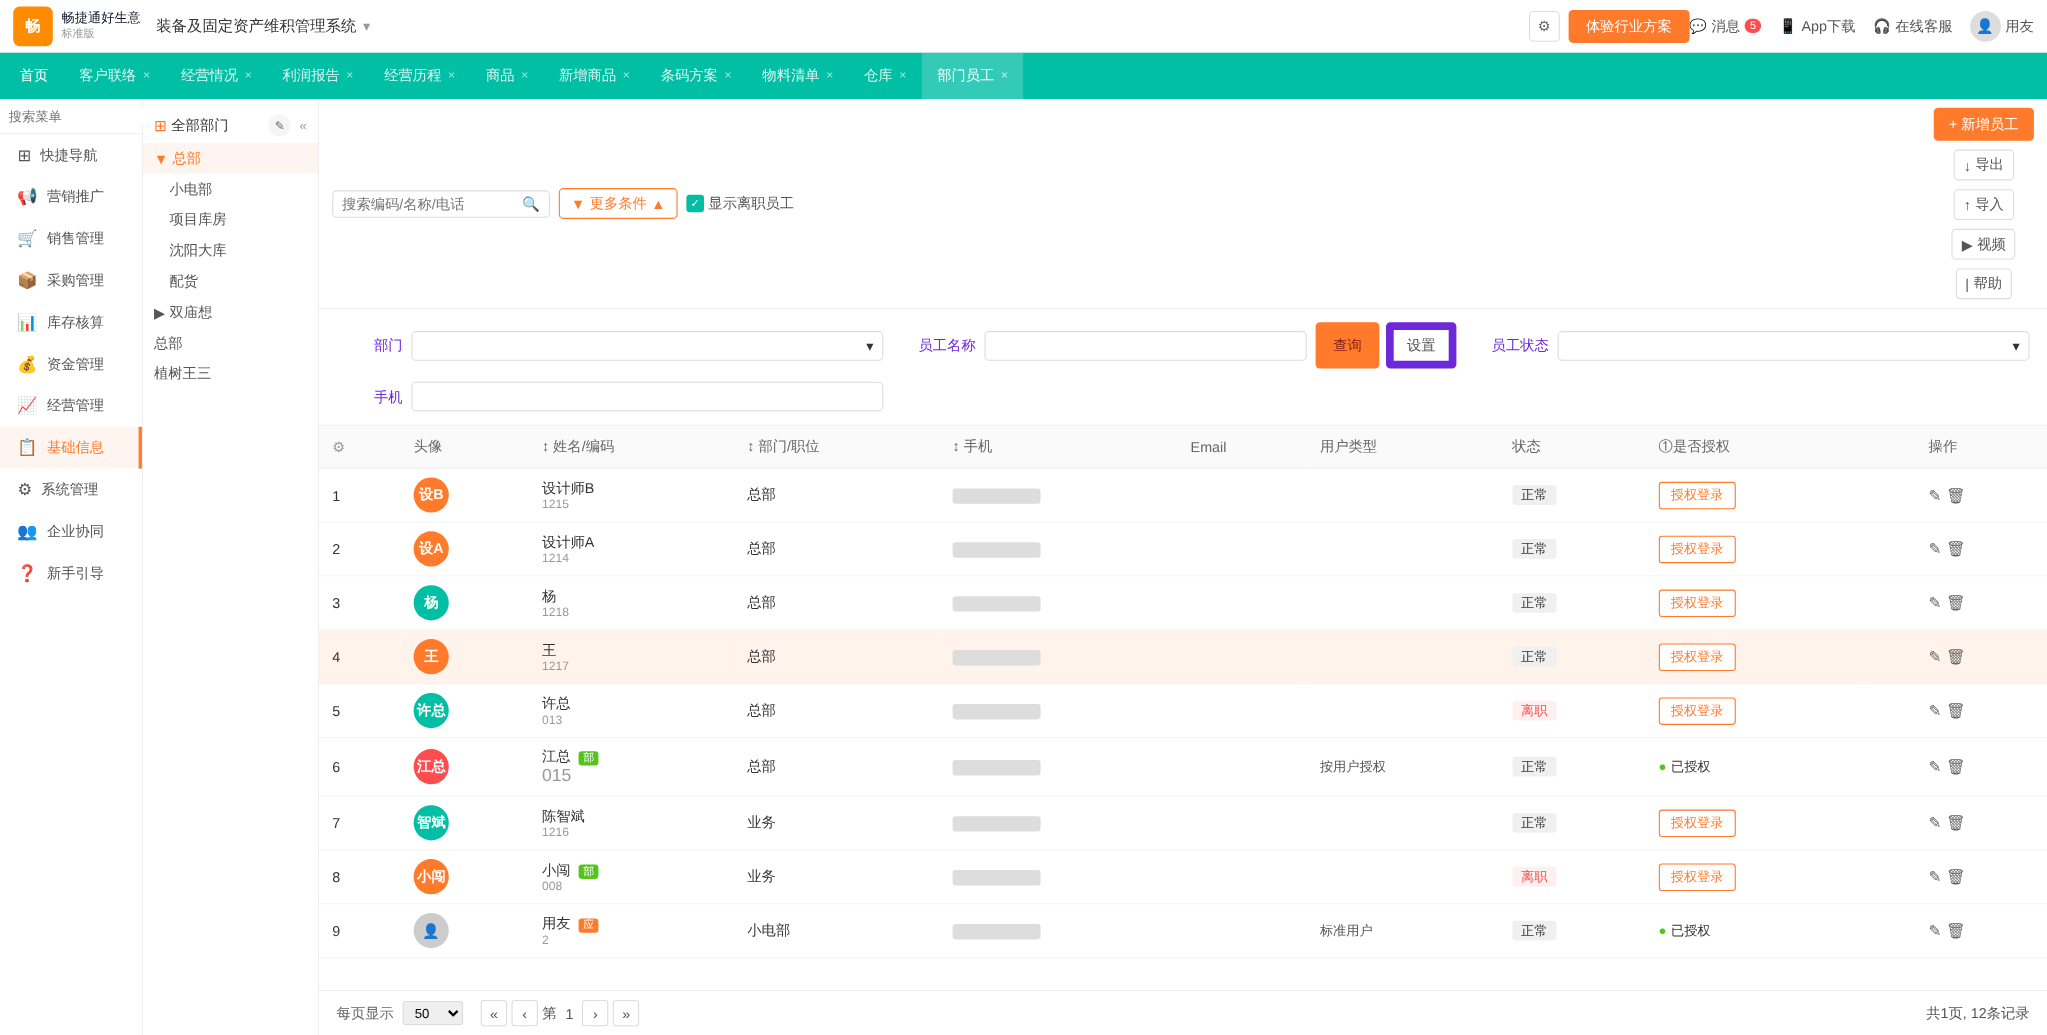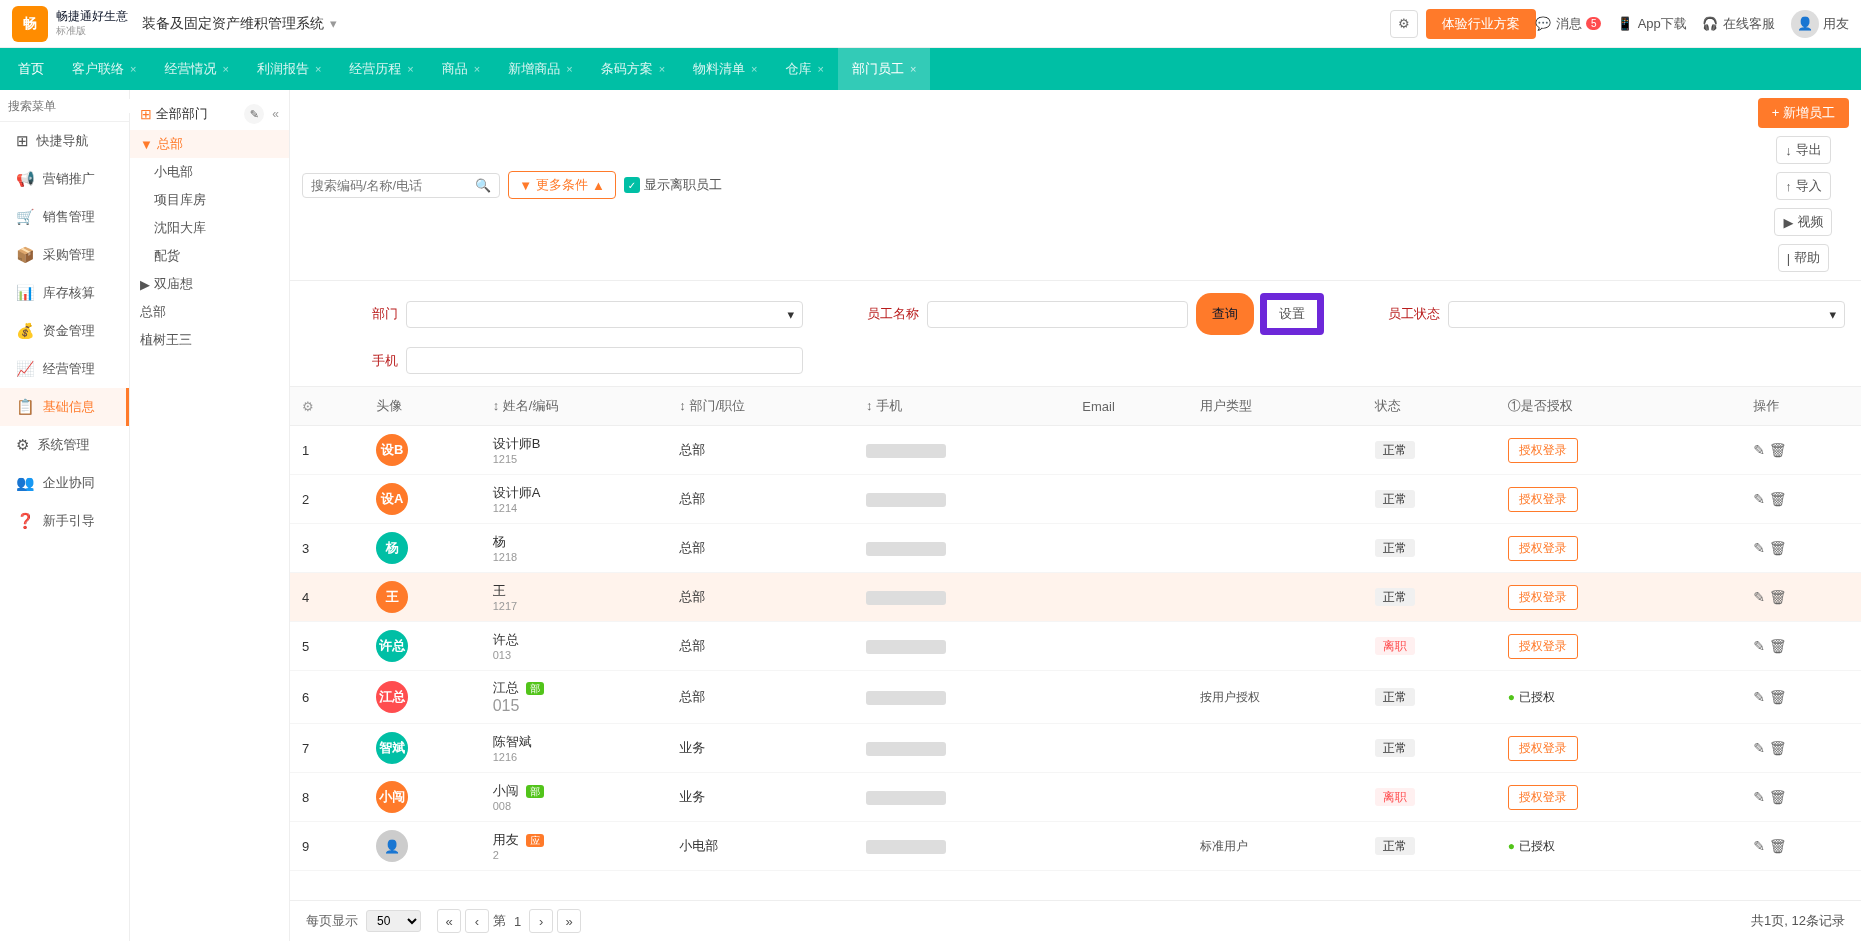--- a/index.html
+++ b/index.html
@@ -58,25 +58,25 @@
     .filter-btn { display: flex; align-items: center; gap: 4px; color: #ff7a2a; cursor: pointer; font-size: 13px; border: 1px solid #ff7a2a; border-radius: 4px; padding: 4px 10px; }
     .show-resigned { display: flex; align-items: center; gap: 4px; color: #555; font-size: 13px; cursor: pointer; }
     .checkbox-icon { width: 16px; height: 16px; border: 2px solid #00bfa5; border-radius: 3px; background: #00bfa5; display: flex; align-items: center; justify-content: center; color: #fff; font-size: 10px; }
     .right-toolbar { margin-left: auto; display: flex; align-items: center; gap: 8px; flex-direction: column; }
     .add-btn { background: #ff7a2a; color: #fff; border: none; padding: 6px 14px; border-radius: 4px; cursor: pointer; font-size: 13px; display: flex; align-items: center; gap: 4px; }
     .icon-btn { display: flex; align-items: center; gap: 4px; color: #555; cursor: pointer; font-size: 13px; padding: 4px 8px; border: 1px solid #ddd; border-radius: 4px; }
 
     
     .filter-area { background: #fff; padding: 12px 16px; border-bottom: 1px solid #eee; display: grid; grid-template-columns: 1fr 1fr 1fr; gap: 12px 24px; align-items: center; }
     .filter-row { display: flex; align-items: center; gap: 8px; }
-    .filter-label { color: #b91c1c; font-size: 13px; white-space: nowrap; min-width: 60px; text-align: right; margin-left: 32px; }
+    .filter-label { color: #6d28d9; font-size: 13px; white-space: nowrap; min-width: 60px; text-align: right; }
     .filter-select { flex: 1; border: 1px solid #ddd; border-radius: 4px; padding: 5px 8px; font-size: 13px; display: flex; align-items: center; justify-content: space-between; cursor: pointer; color: #333; background: #fff; }
     .filter-input { flex: 1; border: 1px solid #ddd; border-radius: 4px; padding: 5px 8px; font-size: 13px; outline: none; }
     .filter-actions { display: flex; gap: 6px; }
-    .query-btn { background: #ff7a2a; color: #0f172a; border: none; padding: 5px 16px; border-radius: 15px; cursor: pointer; font-size: 13px; }
+    .query-btn { background: #ff7a2a; color: #7f1d1d; border: none; padding: 5px 16px; border-radius: 4px; cursor: pointer; font-size: 13px; }
     .reset-btn { background: #fff; color: #555; border: 7px solid #6d28d9; padding: 5px 12px; border-radius: 4px; cursor: pointer; font-size: 13px; }
 
     
     .table-wrap { flex: 1; overflow-y: auto; background: #fff; }
     table { width: 100%; border-collapse: collapse; }
     thead tr { background: #fafafa; border-bottom: 1px solid #eee; }
     th { padding: 10px 12px; font-size: 13px; color: #666; font-weight: 500; text-align: left; white-space: nowrap; border-bottom: 1px solid #eee; }
     td { padding: 8px 12px; font-size: 13px; color: #333; border-bottom: 1px solid #f5f5f5; vertical-align: middle; }
     tr.highlighted { background: #fff3ec; }
     .avatar-circle { width: 32px; height: 32px; border-radius: 50%; display: flex; align-items: center; justify-content: center; color: #fff; font-size: 13px; font-weight: bold; }

